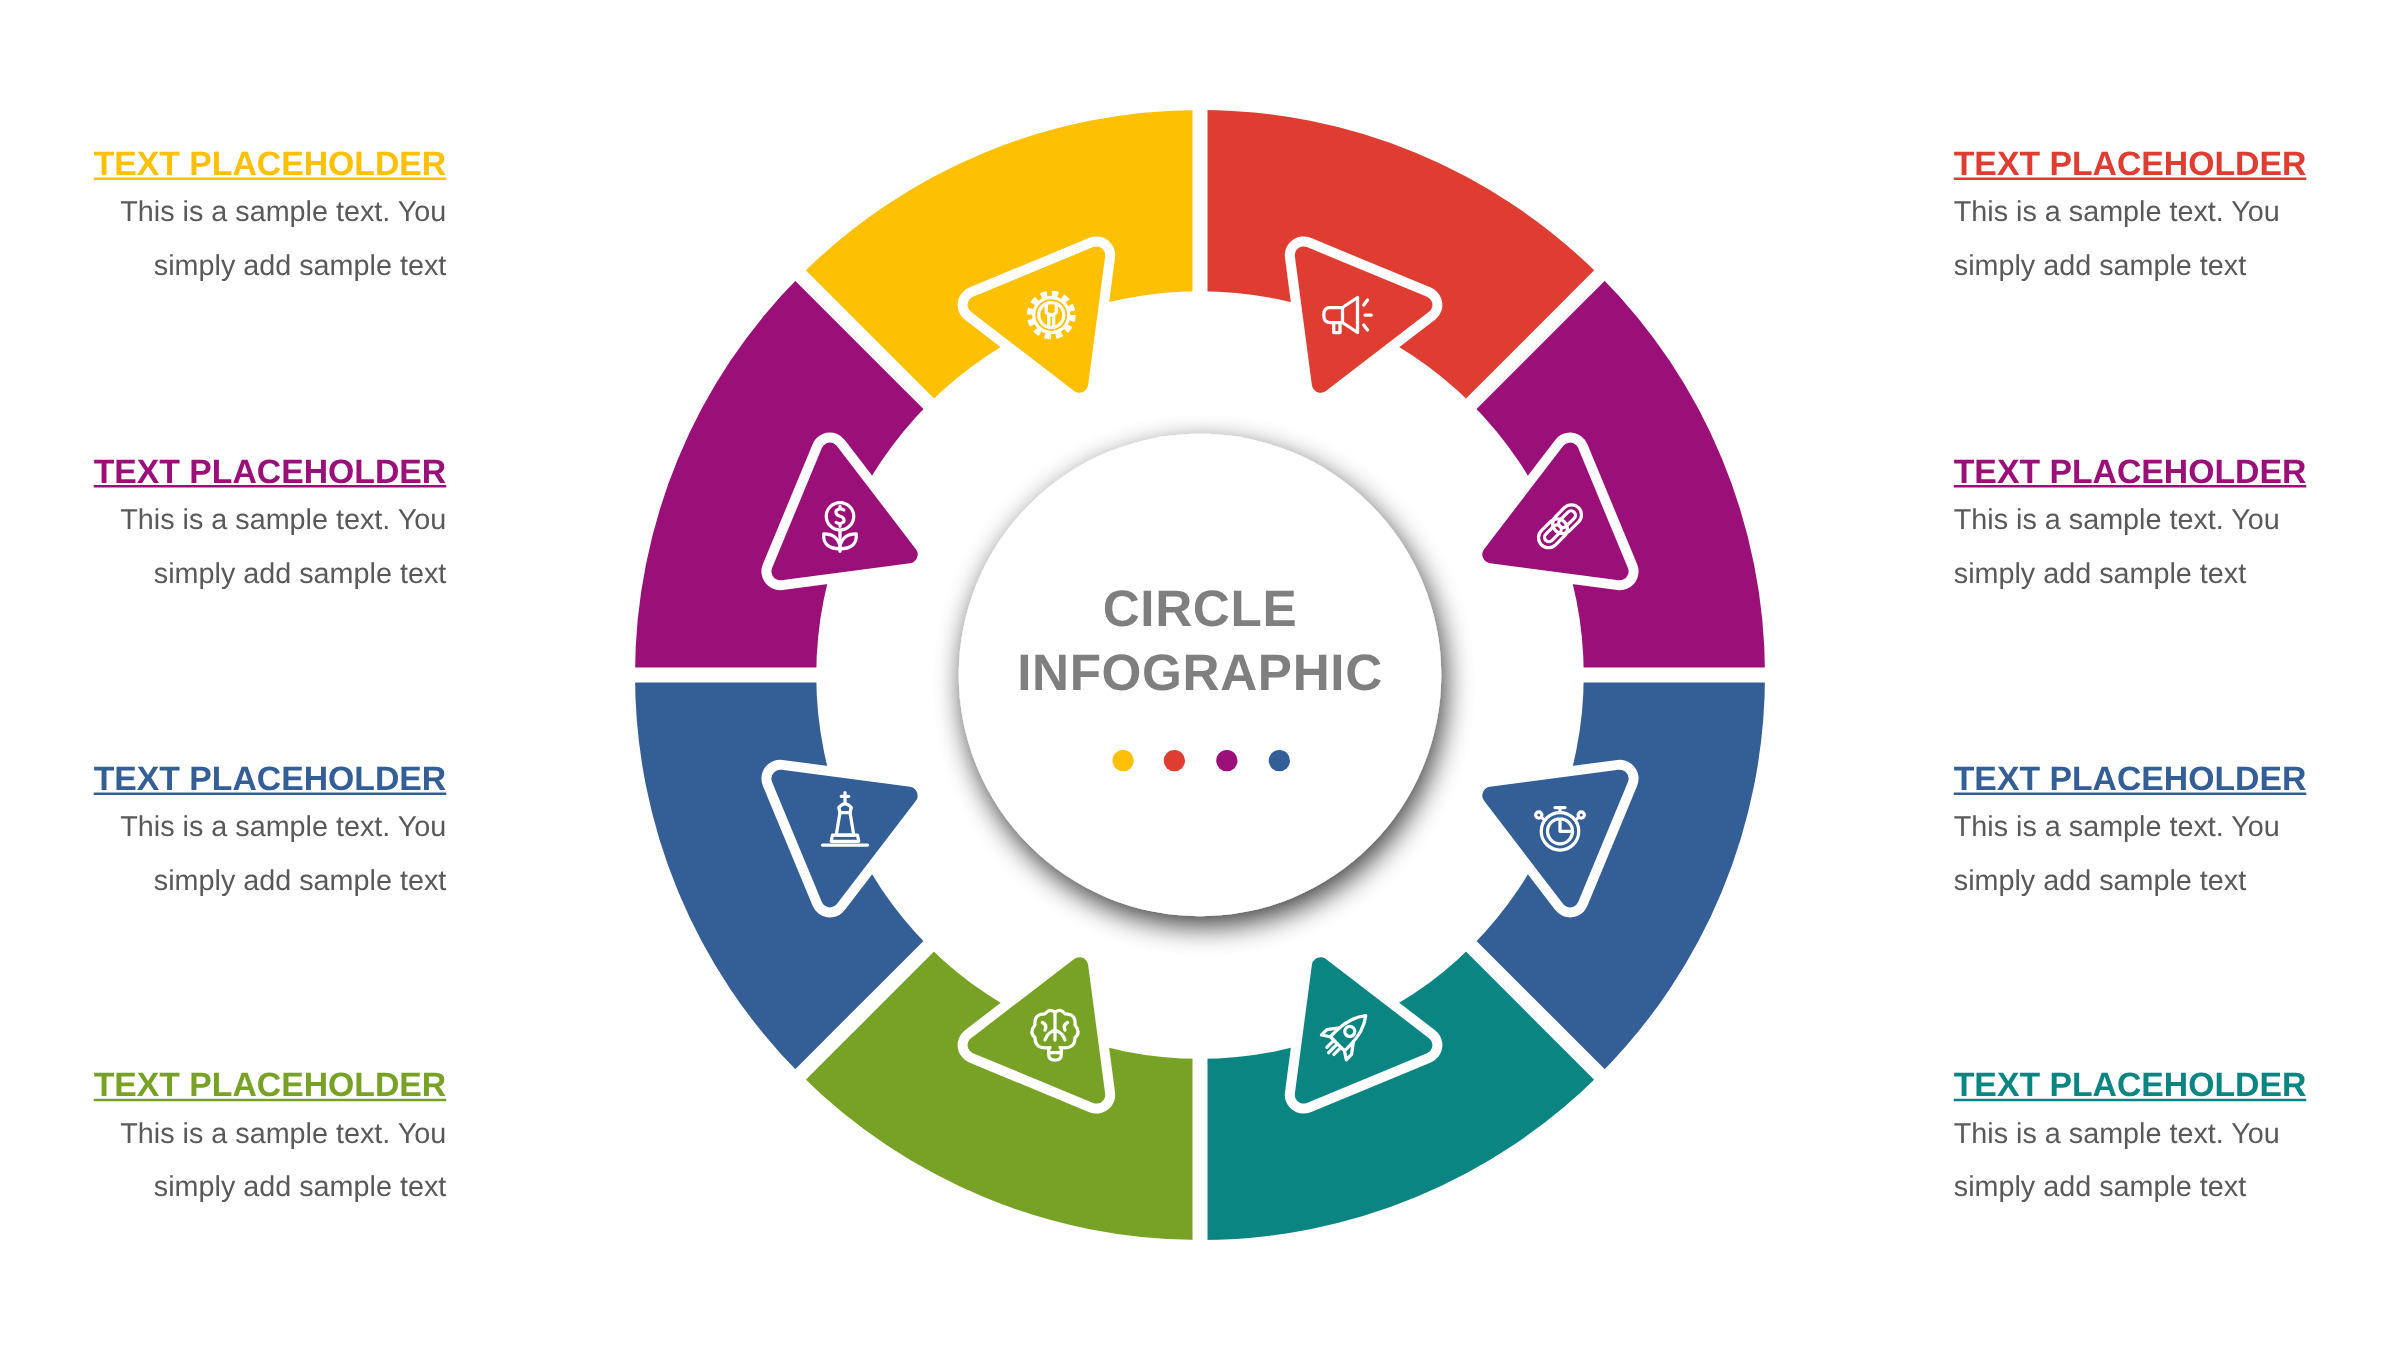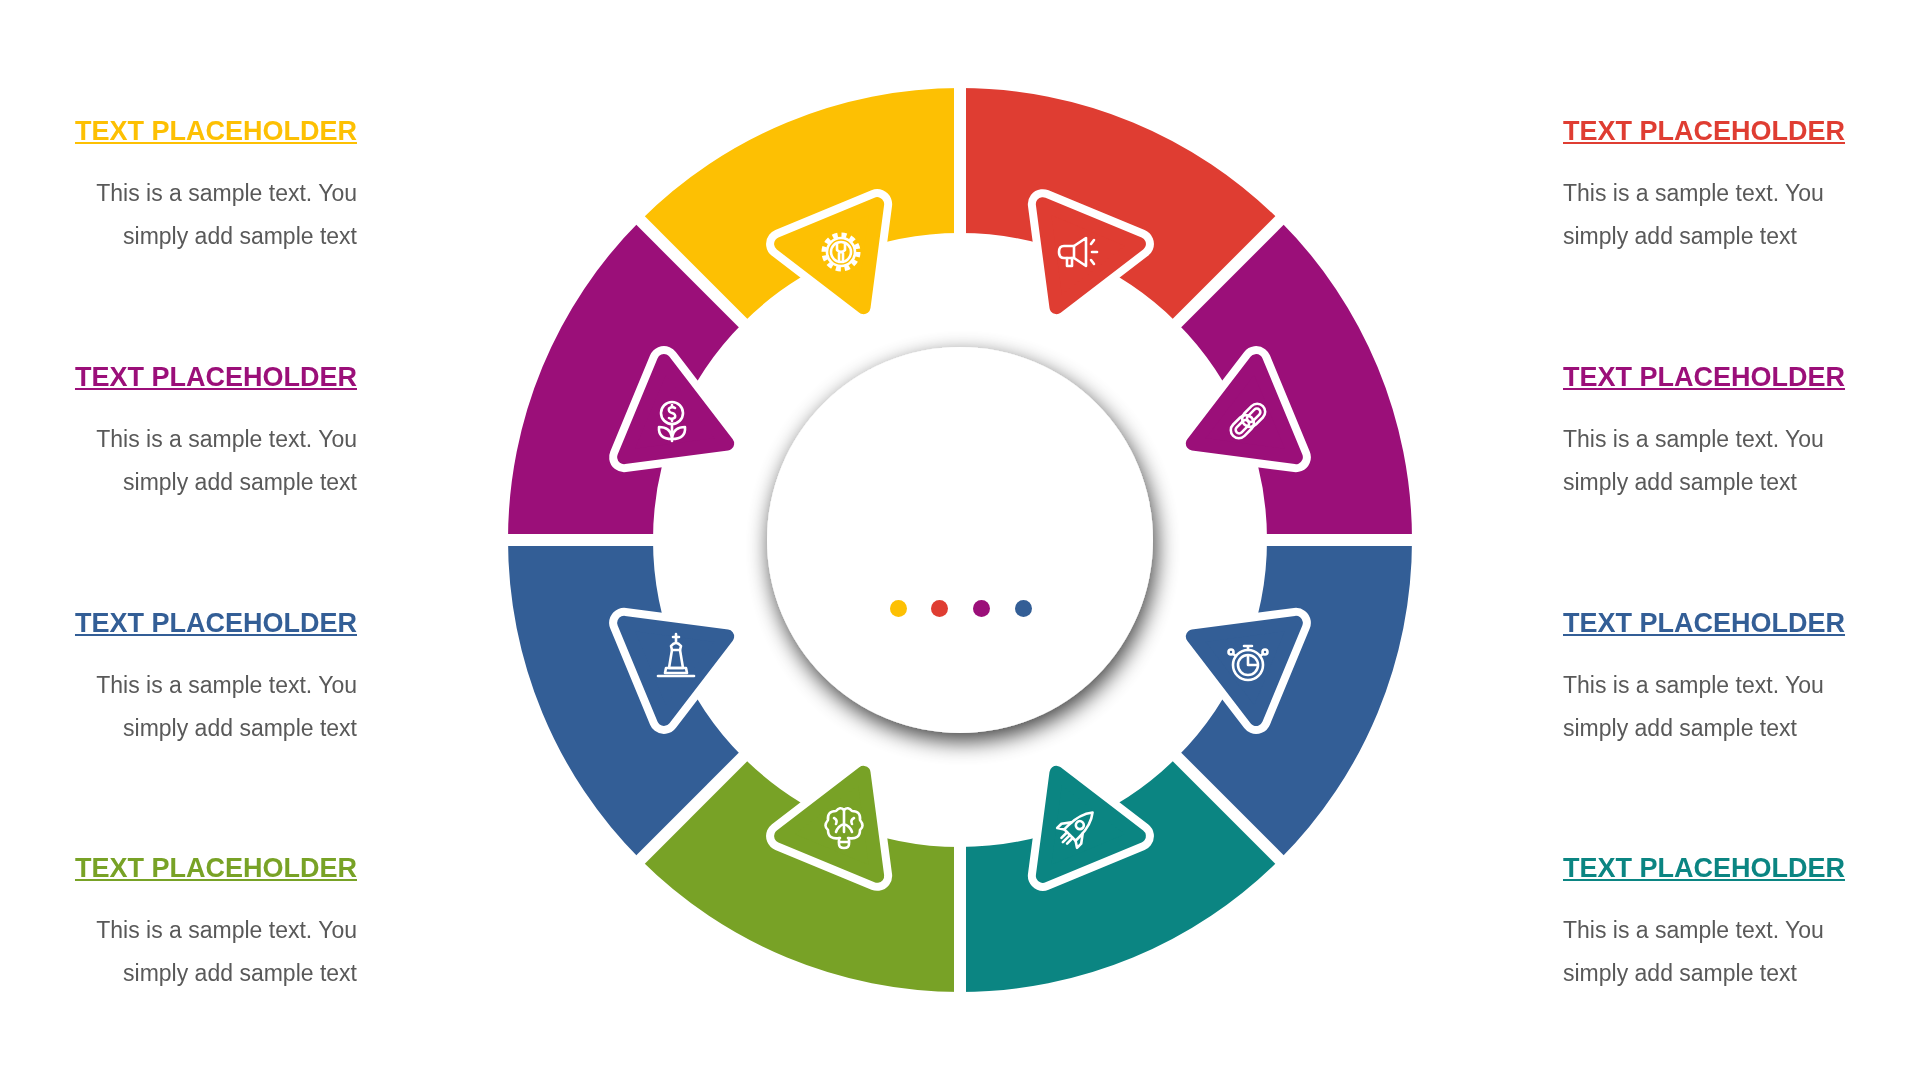--- a/index.html
+++ b/index.html
@@ -9,21 +9,21 @@
     font-family: "Liberation Sans", "DejaVu Sans", sans-serif;
   }
   .text-block { position: absolute; width: 320px; }
   .text-block.left { left: 37px; text-align: right; }
   .text-block.right { left: 1563px; text-align: left; }
   .tb-heading {
     font-weight: bold; font-size: 27px; line-height: 34px;
     letter-spacing: 0px; white-space: nowrap; text-decoration: underline;
   }
   .tb-body {
-    margin-top: 24px; font-size: 23px; line-height: 43px; color: #595959;
+    margin-top: 0; font-size: 23px; line-height: 43px; color: #595959;
     white-space: nowrap;
   }
   .tb-body span { display: block; }
   #diagram { position: absolute; left: 0; top: 0; }
   .center-title {
     position: absolute; left: 767px; top: 462px; width: 386px;
     text-align: center; color: #7f7f7f; font-weight: bold;
     font-size: 41px; line-height: 51px; letter-spacing: 0.5px;
   }
   .center-title span { display: block; }
@@ -166,20 +166,22 @@
       <circle cx="0" cy="0" r="14" fill="#fdc003"></circle>
       <circle cx="0" cy="0" r="10"></circle>
       <path d="M -4 -8 L -4 -2 Q 0 2 4 -2 L 4 -8 M -2 1 L -2 10 M 2 1 L 2 10"></path>
     </g>
   </g>
 
   <circle cx="960" cy="540" r="193" fill="#ffffff" filter="url(#circle-shadow)"></circle>
 </svg>
 
 <div class="center-title">
+  <span>CIRCLE</span>
+  <span>INFOGRAPHIC</span>
 </div>
 <div class="dots">
   <span class="dot" style="left: 10px; background: rgb(253, 192, 3);"></span>
   <span class="dot" style="left: 51px; background: rgb(223, 61, 50);"></span>
   <span class="dot" style="left: 93px; background: rgb(155, 15, 121);"></span>
   <span class="dot" style="left: 135px; background: rgb(51, 94, 150);"></span>
 </div>
 
 <div class="text-block left" style="top:114px">
   <div class="tb-heading" style="color: rgb(253, 192, 3);">TEXT PLACEHOLDER</div>

